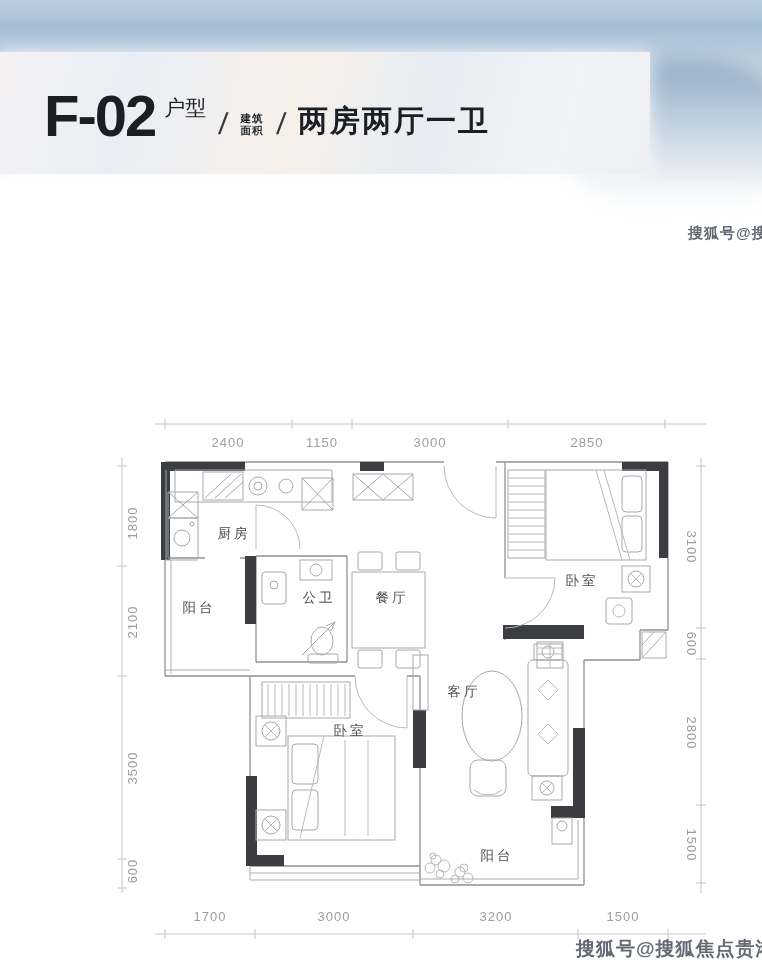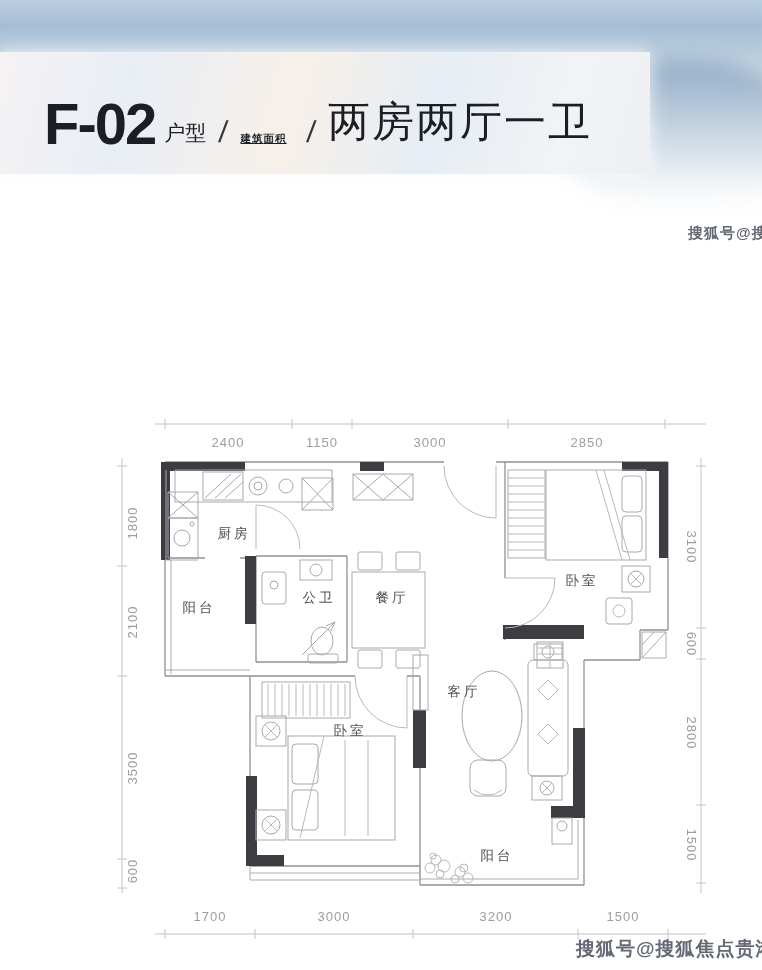--- a/index.html
+++ b/index.html
@@ -9,29 +9,29 @@
   
   .sky{position:absolute;left:0;top:0;width:762px;height:218px;
        background:linear-gradient(180deg,#bccfe1 0%,#a5bed5 12%,#c6d5e3 32%,#e9eff4 58%,#ffffff 85%);}
   .sky-cloud{position:absolute;right:-40px;top:60px;width:240px;height:150px;border-radius:45%;
        background:linear-gradient(180deg,rgba(118,150,181,.60) 0%,rgba(152,178,203,.35) 55%,rgba(255,255,255,0) 100%);
        filter:blur(9px);}
   .title-panel{position:absolute;left:0;top:52px;width:650px;height:122px;
        background:linear-gradient(104deg,#f5f2f3 0%,#e9eef6 20%,#f7f0e9 45%,#e6edf4 66%,#f2f3f5 86%,#edeff2 100%);
        box-shadow:0 0 18px rgba(255,255,255,.8);}
   .title-row{position:absolute;left:44px;top:0;height:122px;display:flex;align-items:flex-end;
-       padding-bottom:24px;box-sizing:border-box;color:#1b1e24;white-space:nowrap;}
+       padding-bottom:32px;box-sizing:border-box;color:#1b1e24;white-space:nowrap;}
   .unit-code{font-size:58px;line-height:.92;font-weight:600;letter-spacing:-2px;}
-  .unit-type{font-size:21px;font-weight:500;margin-left:9px;margin-bottom:3px;}
+  .unit-type{font-size:21px;font-weight:500;margin-left:9px;margin-bottom:20px;}
   .slash{font-size:30px;font-weight:200;color:#33373d;margin:0 13px;margin-bottom:1px;transform:skewX(-6deg);}
-  .area-stack{display:flex;flex-direction:row;font-size:10.5px;font-weight:700;line-height:1.2;
-       margin-right:7px;margin-bottom:5px;letter-spacing:1px;text-decoration:underline;}
+  .area-stack{display:flex;flex-direction:column;font-size:10.5px;font-weight:700;line-height:1.2;
+       margin-bottom:5px;letter-spacing:1px;}
   .area-value{font-size:34px;font-weight:500;margin-bottom:0;}
   .area-sup{font-size:16px;font-weight:500;vertical-align:18px;margin-left:1px;}
-  .layout-text{font-size:42px;font-weight:400;letter-spacing:2px;}
+  .layout-text{font-size:30px;font-weight:700;letter-spacing:2px;}
 
   
   .wm{position:absolute;font-weight:800;color:rgba(72,77,92,.85);letter-spacing:1px;white-space:nowrap;}
   .wm-side{left:688px;top:224px;font-size:15px;}
   .wm-bottom{left:576px;top:936px;font-size:19px;}
 
   
   svg{position:absolute;left:0;top:0;}
   .dim-line{stroke:#c2c4c8;stroke-width:1;fill:none;}
   .dim-text{font-size:13px;fill:#9a9da2;letter-spacing:1px;}

